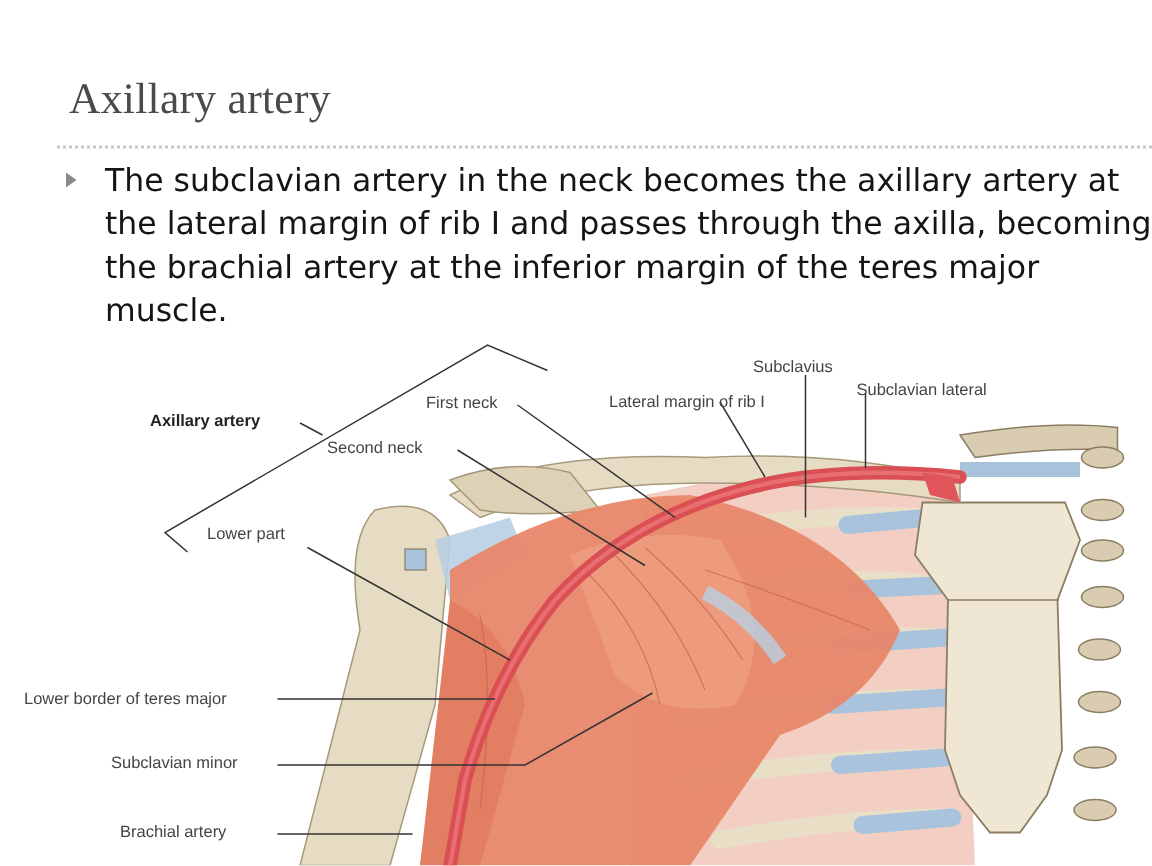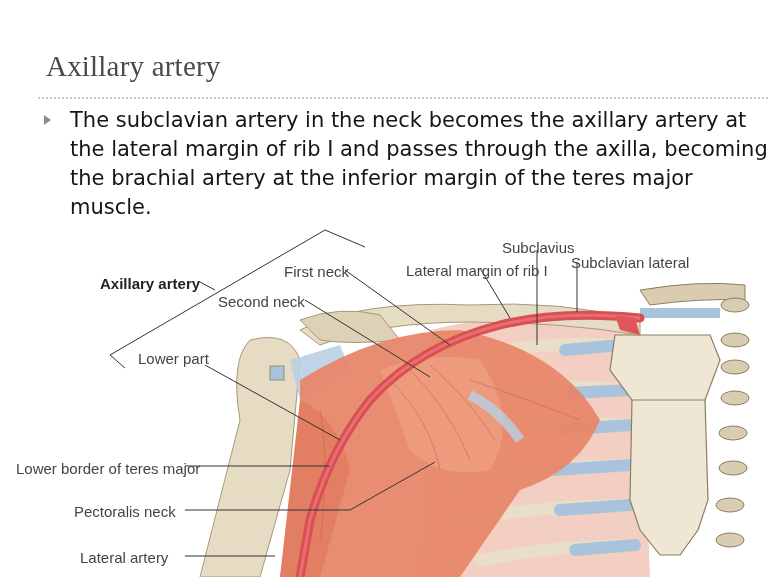--- a/index.html
+++ b/index.html
@@ -3,21 +3,21 @@
 <meta charset="utf-8">
 <style>
   html, body { margin:0; padding:0; }
   body { width:768px; height:577px; background:#ffffff; position:relative; overflow:hidden; font-family:"Liberation Sans", sans-serif; }
   .slide-title { position:absolute; left:46px; top:50px; font-family:"Liberation Serif", serif; font-size:29px; color:#4a4a4a; letter-spacing:0.2px; }
   .title-rule { position:absolute; left:38px; top:97px; width:730px; height:0; border-top:2px dotted #c9c9c9; }
   .bullet-wrap { position:absolute; left:44px; top:106px; width:720px; }
   .bullet-marker { position:absolute; left:0; top:9px; width:0; height:0; border-top:5px solid transparent; border-bottom:5px solid transparent; border-left:7px solid #8a8a8a; }
   .bullet-text { position:absolute; left:26px; top:0; width:700px; font-family:"DejaVu Sans", sans-serif; font-size:21px; line-height:29px; color:#151515; }
   .figure { position:absolute; left:0; top:225px; width:768px; height:352px; }
-  .lbl { position:absolute; font-family:"Liberation Sans", sans-serif; font-size:15px; color:#444; white-space:nowrap; }
+  .lbl { position:absolute; font-family:"Liberation Sans", sans-serif; font-size:11px; color:#444; white-space:nowrap; }
   .lbl.bold { font-weight:bold; color:#222; }
 </style>
 </head>
 <body>
 
 <div class="slide-title">Axillary artery</div>
 <div class="title-rule"></div>
 
 <div class="bullet-wrap">
   <span class="bullet-marker"></span>
@@ -105,15 +105,15 @@
   </svg>
 
   <div class="lbl bold" style="left:100px;top:50px;">Axillary artery</div>
   <div class="lbl" style="left:284px;top:38px;">First neck</div>
   <div class="lbl" style="left:218px;top:68px;">Second neck</div>
   <div class="lbl" style="left:138px;top:125px;">Lower part</div>
   <div class="lbl" style="left:382px;top:37px;padding-left:24px;">Lateral margin of rib I</div>
   <div class="lbl" style="left:502px;top:14px;">Subclavius</div>
   <div class="lbl" style="left:571px;top:29px;">Subclavian lateral</div>
   <div class="lbl" style="left:16px;top:235px;">Lower border of teres major</div>
-  <div class="lbl" style="left:74px;top:278px;">Pectoralis neck</div>
-  <div class="lbl" style="left:80px;top:324px;">Lateral artery</div>
+  <div class="lbl" style="left:74px;top:278px;">Subclavian minor</div>
+  <div class="lbl" style="left:80px;top:324px;">Brachial artery</div>
 </div>
 
 </body></html>

